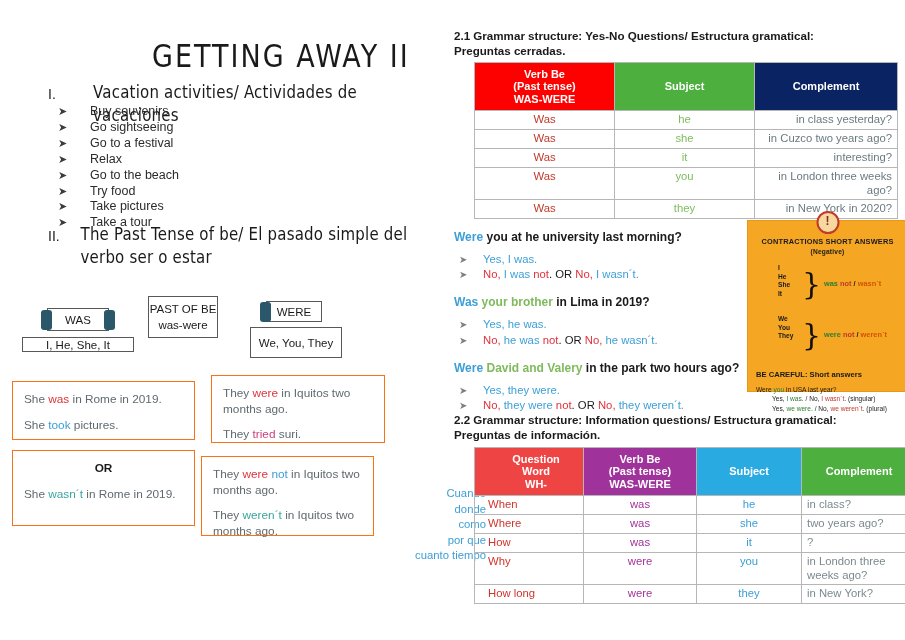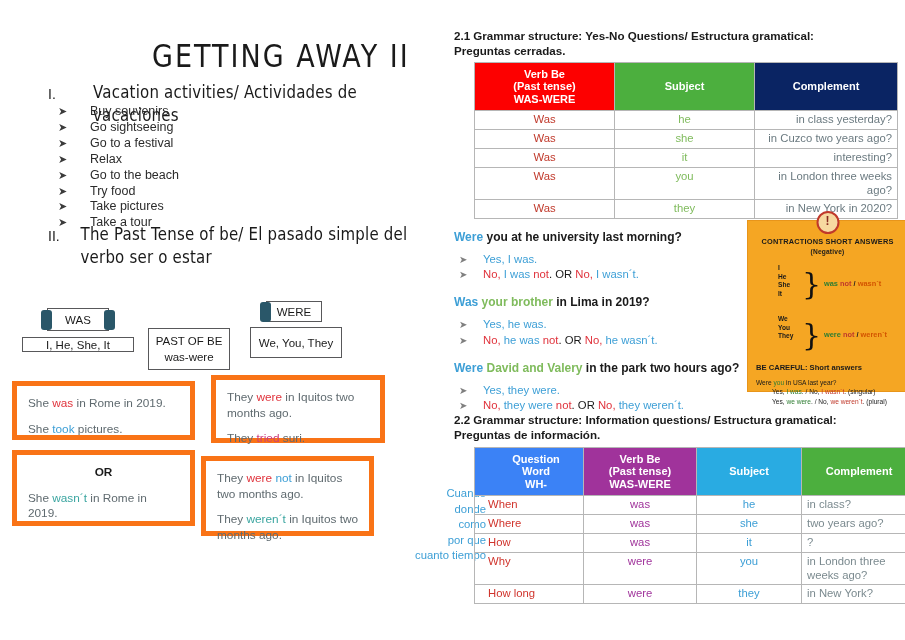--- a/index.html
+++ b/index.html
@@ -58,27 +58,27 @@
   }
   .tab-left,.tab-right{
     position:absolute;top:50%;transform:translateY(-50%);
     width:11px;height:20px;background:#2a5769;border-radius:3px;
   }
   .tab-left{left:-7px;}
   .tab-right{right:-7px;}
 
   #box-was{left:47px;top:308px;width:62px;height:23px;}
   #box-was-sub{left:22px;top:337px;width:112px;height:15px;}
-  #box-past{left:148px;top:296px;width:82px;height:42px;flex-direction:column;line-height:16px;margin-top:32px;}
+  #box-past{left:148px;top:296px;width:70px;height:42px;flex-direction:column;line-height:16px;}
   #box-were{left:266px;top:301px;width:56px;height:21px;}
   #box-were-sub{left:250px;top:327px;width:92px;height:31px;}
 
   
   .ex-box{
-    position:absolute;background:#fff;border:5px solid #f97316;
+    position:absolute;background:#fff;border:1px solid #f97316;
     box-sizing:border-box;padding:10px 11px;
     font-size:11.8px;line-height:15.5px;color:#3e3e3e;
   }
   .ex-box p{margin:0 0 10px 0;}
   .ex-box p:last-child{margin-bottom:0;}
   .ex-box .ctr{text-align:center;font-weight:bold;color:#1a1a1a;}
 
   #ex1{left:12px;top:381px;width:183px;height:59px;}
   #ex2{left:211px;top:375px;width:174px;height:68px;}
   #ex3{left:12px;top:450px;width:183px;height:76px;}
@@ -163,30 +163,30 @@
     position:absolute;left:46px;top:-2px;font-size:30px;color:#111;
     font-family:"DejaVu Serif", serif;line-height:44px;
   }
   .grp .res{
     position:absolute;left:68px;top:15px;font-size:7.4px;font-weight:bold;
   }
   .g-green{color:#2e7d32;}
   .g-red{color:#c0392b;}
   .g-orange{color:#d35400;}
   .yellow .careful{
-    font-size:7.6px;font-weight:bold;color:#1a1a1a;margin-top:4px;
+    font-size:7.6px;font-weight:bold;color:#1a1a1a;margin-top:11px;
   }
   .yellow .ex{
     font-size:6.6px;line-height:9.4px;color:#1a1a1a;margin-top:6px;
   }
   .yellow .ex .ind{display:block;padding-left:16px;}
 
   
   #tab22{left:24px;top:447px;width:408px;}
-  #tab22 .h-qw{background:#3b82f6;width:90px;padding-left:16px;}
+  #tab22 .h-qw{background:#ef4444;width:90px;padding-left:16px;}
   #tab22 .h-verb{background:#a0339b;width:108px;}
   #tab22 .h-subj{background:#29abe2;width:100px;}
   #tab22 .h-comp{background:#4caf3e;width:110px;}
   #tab22 td.c-qw{color:#d0342c;text-align:left;padding-left:13px;}
   #tab22 td.c-verb{color:#a0339b;text-align:center;}
   #tab22 td.c-subj{color:#3d9fd6;text-align:center;}
   #tab22 td.c-comp{color:#7b8a8f;text-align:left;}
 
   .sp-notes{position:absolute;left:-42px;top:487px;width:78px;}
   .sp-notes div{

